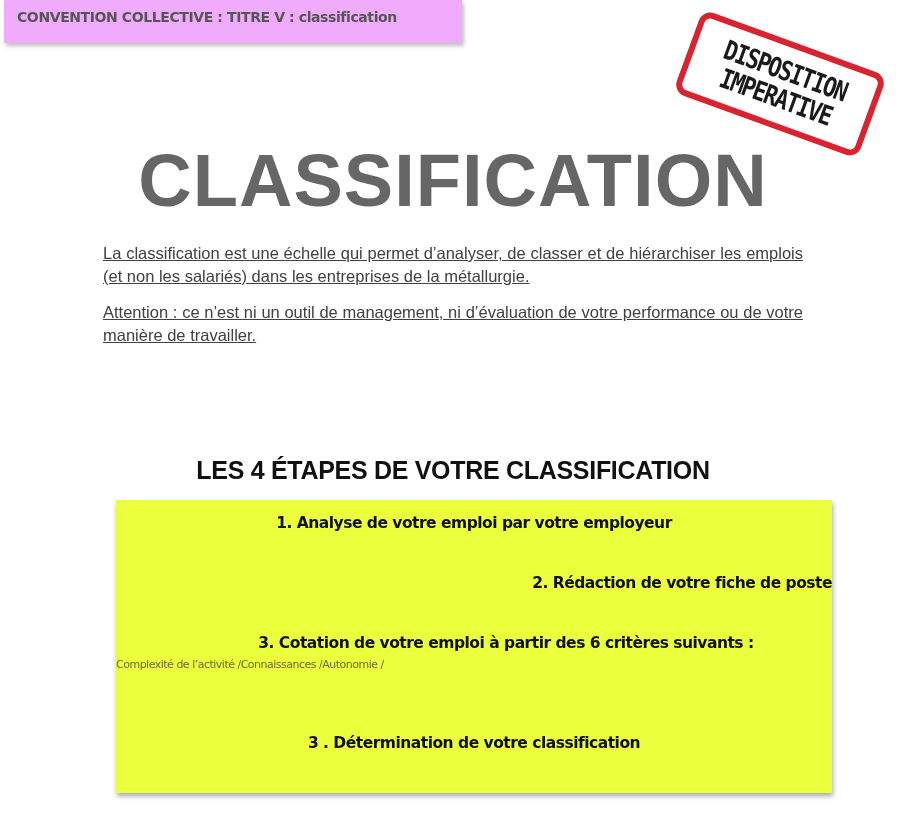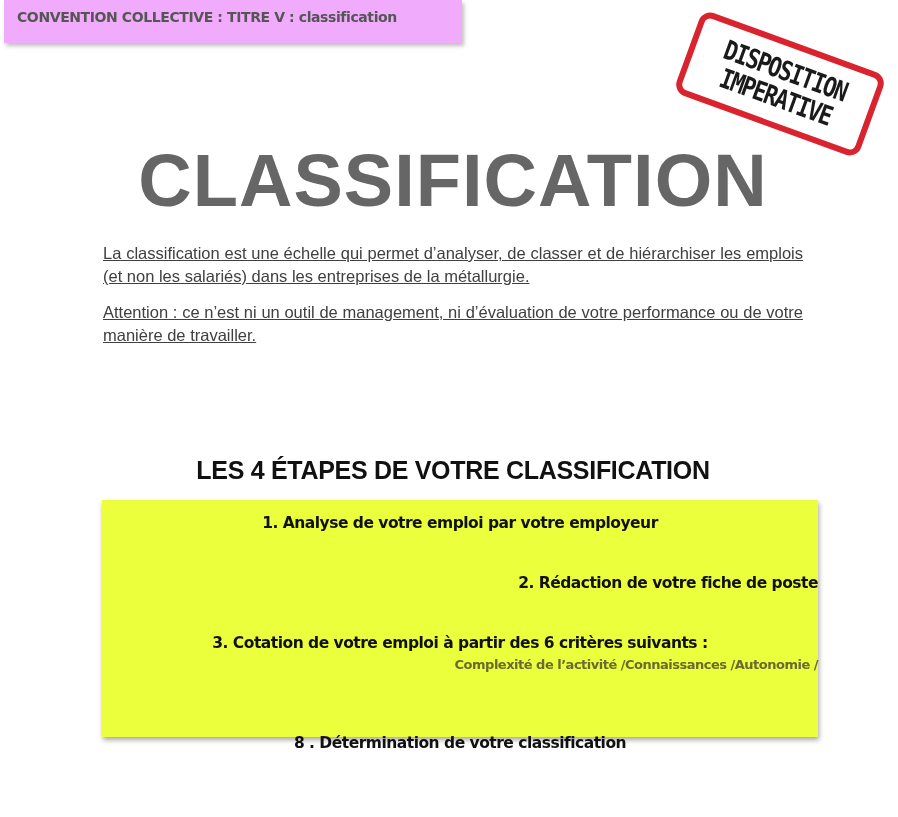--- a/index.html
+++ b/index.html
@@ -35,31 +35,31 @@
       font-size: 16.5px; line-height: 23px; text-decoration: underline;
     }
     .intro p { margin: 0 0 13px 0; text-align: justify; text-align-last: left; }
     .intro p.j { text-align-last: auto; }
     .intro p.bold { font-weight: bold; color: #666666; font-size: 16.5px; margin-top: 14px; }
     .steps-heading {
       position: absolute; left: 0; top: 456px; width: 906px; text-align: center;
       font-size: 25px; font-weight: bold; color: #111111; letter-spacing: -0.3px;
     }
     .steps-box {
-      position: absolute; left: 102px; top: 500px; width: 716px; height: 237px;
+      position: absolute; left: 116px; top: 500px; width: 716px; height: 293px;
       background: #ebff3c; box-shadow: 1px 3px 5px rgba(0,0,0,0.35);
       font-family: "DejaVu Sans", sans-serif;
     }
     .step {
       position: absolute; left: 0; width: 100%; text-align: center; font-weight: bold;
       color: #111111; font-size: 15.5px; letter-spacing: -0.5px;
     }
     .criteria {
-      position: absolute; left: 0; width: 100%; text-align: right; font-weight: bold;
-      color: #6b6a30; font-size: 13px; line-height: 20px; letter-spacing: -0.5px;
+      position: absolute; left: 0; width: 100%; text-align: left; font-weight: normal;
+      color: #6b6a30; font-size: 11px; line-height: 20px; letter-spacing: -0.5px;
     }
   </style>
 </head>
 <body>
 
 <div class="header-band">
   <div class="header-text">CONVENTION COLLECTIVE : TITRE V :  classification</div>
 </div>
 
 <div class="stamp">
@@ -72,16 +72,16 @@
 <div class="intro">
   <p class="j">La classification est une échelle qui permet d’analyser, de classer et de hiérarchiser les emplois (et non les salariés) dans les entreprises de la métallurgie.</p>
   <p class="j">Attention : ce n’est ni un outil de management, ni d’évaluation de votre performance ou de votre manière de travailler.</p>
 </div>
 
 <div class="steps-heading">LES 4 ÉTAPES DE VOTRE CLASSIFICATION</div>
 
 <div class="steps-box">
   <div class="step" style="top:14px;">1. Analyse de votre emploi par votre employeur</div>
   <div class="step" style="top:74px;text-align:right;">2. Rédaction de votre fiche de poste</div>
-  <div class="step" style="top:134px;">3. Cotation de votre emploi à partir des 6 critères suivants :</div>
+  <div class="step" style="top:134px;margin-left:32px;">3. Cotation de votre emploi à partir des 6 critères suivants :</div>
   <div class="criteria" style="top:155px;">Complexité de l’activité /Connaissances /Autonomie /</div>
-  <div class="step" style="top:234px;">8 . Détermination de votre classification</div>
+  <div class="step" style="top:234px;">3 . Détermination de votre classification</div>
 </div>
 
 </body></html>

